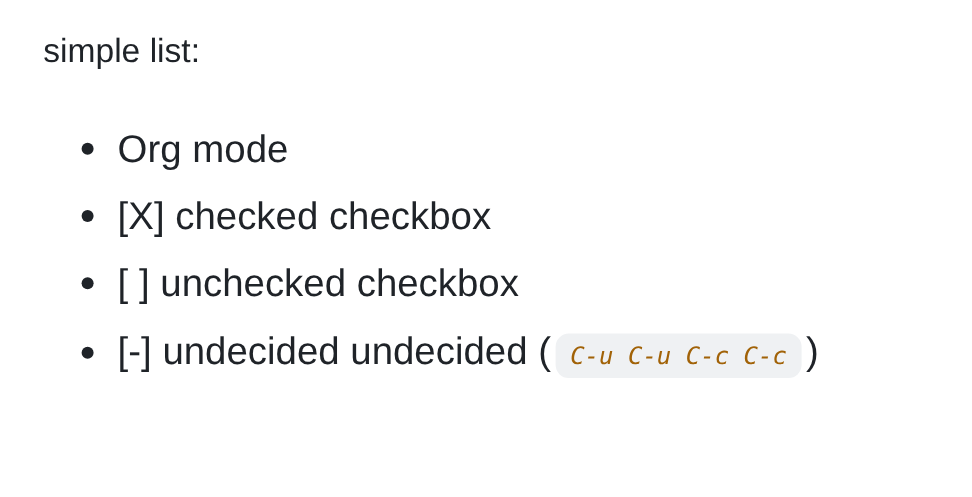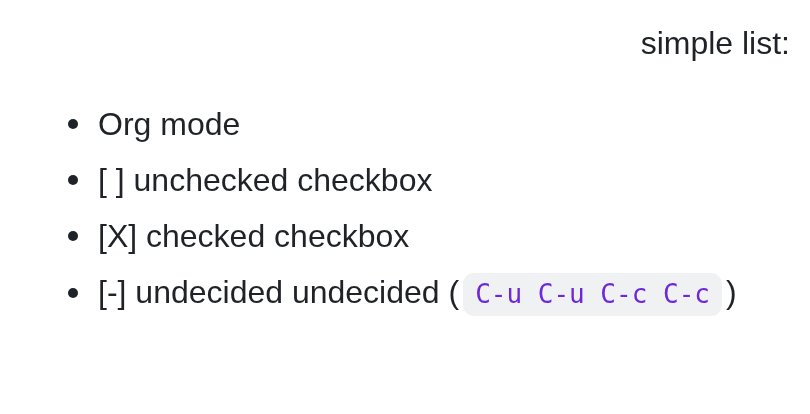--- a/index.html
+++ b/index.html
@@ -13,24 +13,23 @@
     overflow: hidden;
     font-family: "Liberation Sans", "DejaVu Sans", sans-serif;
     color: #1f2328;
     -webkit-font-smoothing: antialiased;
   }
   .doc {
     padding: 21px 20px 0 36px;
   }
   .intro {
     margin: 0;
-    font-size: 32px;
+    font-size: 28px;
     line-height: 44px;
     font-weight: 400;
-    text-align: right;
   }
   ul.simple-list {
     list-style: none;
     margin: 31px 0 0 0;
     padding: 0;
   }
   ul.simple-list li {
     position: relative;
     font-size: 32px;
     line-height: 56px;
@@ -43,52 +42,53 @@
     top: 50%;
     transform: translateY(-50%);
     width: 10px;
     height: 10px;
     border-radius: 50%;
     background: #1f2328;
     display: inline-block;
   }
   kbd.shortcut {
     font-family: "DejaVu Sans Mono", "Liberation Mono", monospace;
-    font-size: 26px;
-    color: #6d28d9;
+    font-size: 20px;
+    color: #a16207;
     background: #eff1f3;
     border-radius: 11px;
     padding: 6px 12px 7px 12px;
     margin: 0 4px;
     white-space: pre;
+    font-style: italic;
   }
 </style>
 </head>
 <body>
 
 <div class="doc">
 
   <p class="intro">simple list:</p>
 
   <ul class="simple-list">
 
     <li>
       <span class="bullet"></span>
       <span>Org mode</span>
     </li>
 
 
     <li>
       <span class="bullet"></span>
-      <span>[ ] unchecked checkbox</span>
+      <span>[X] checked checkbox</span>
     </li>
 
     <li>
       <span class="bullet"></span>
-      <span>[X] checked checkbox</span>
+      <span>[ ] unchecked checkbox</span>
     </li>
 
     <li>
       <span class="bullet"></span>
       <span>[-] undecided undecided (</span><kbd class="shortcut">C-u C-u C-c C-c</kbd><span>)</span>
     </li>
 
   </ul>
 </div>
 

